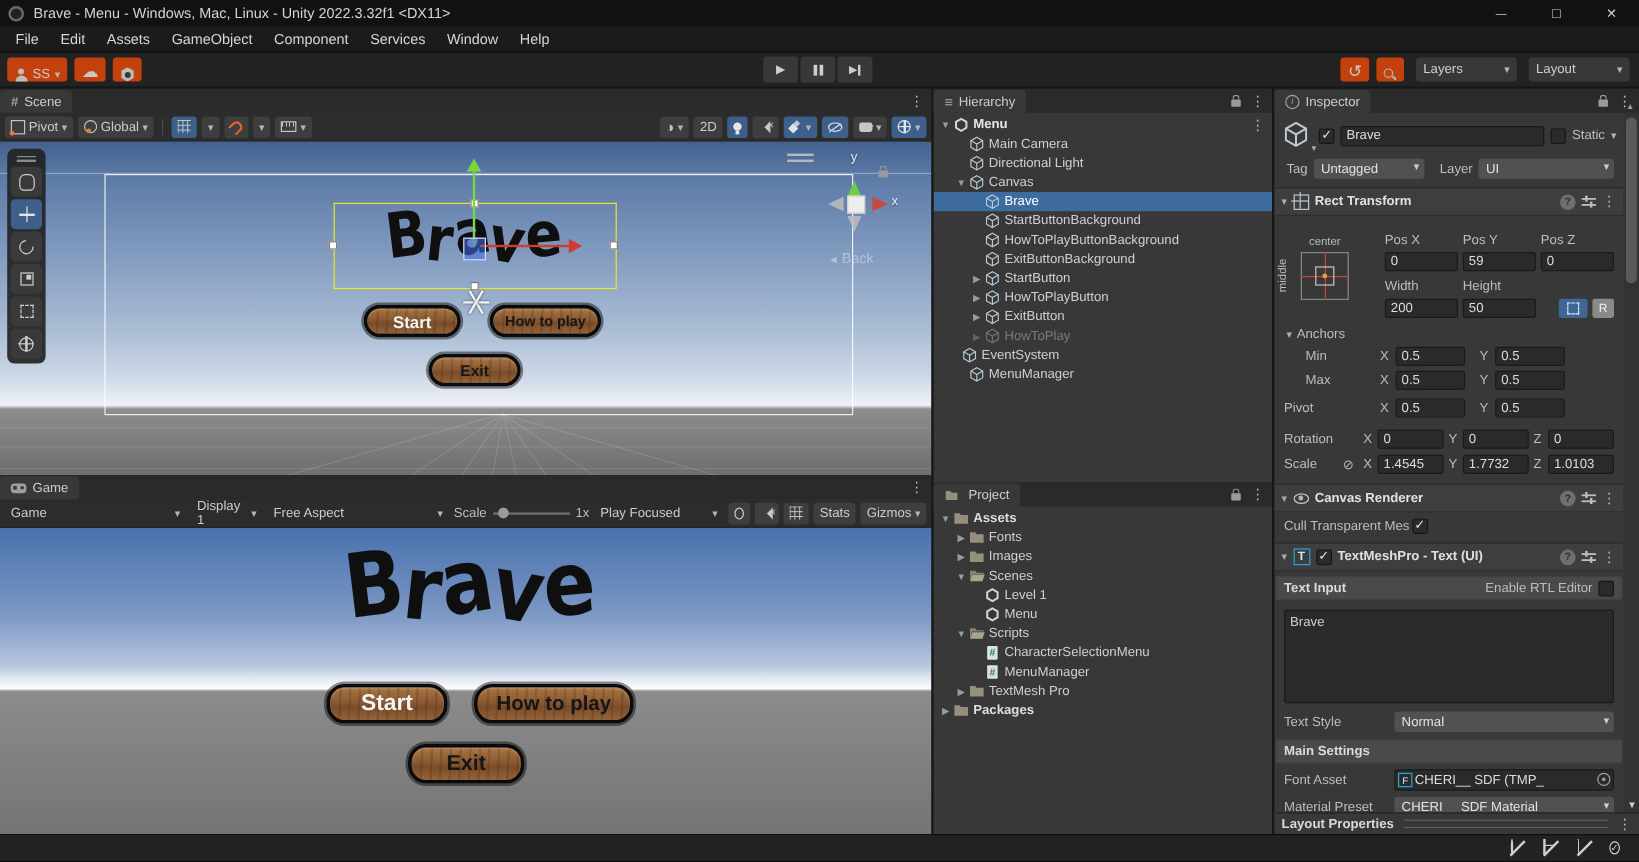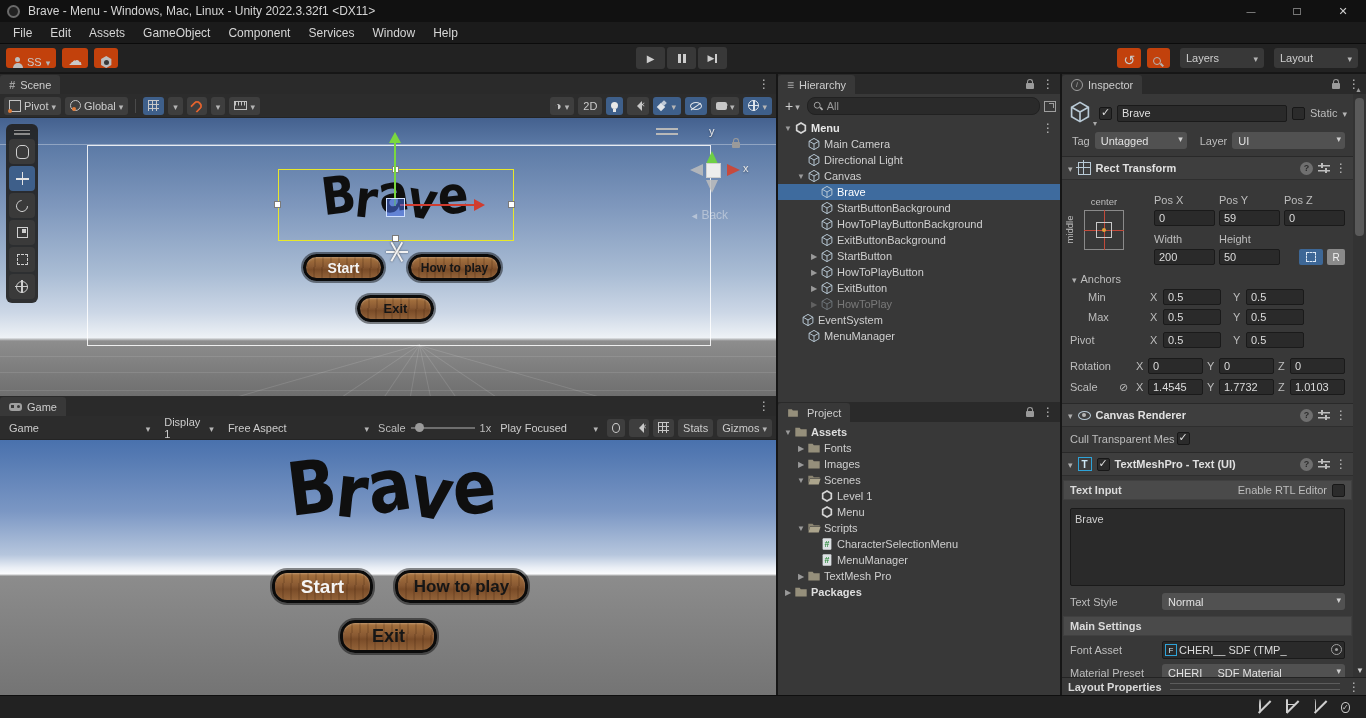--- a/index.html
+++ b/index.html
@@ -550,30 +550,20 @@
   <div class="panel" style="left:778px;top:74px;width:282px;height:328px;">
     <div class="tabbar">
       <div class="tab">
         <i class="i-burger"></i>
         <span>Hierarchy</span>
       </div>
       <div class="tab-spacer"></div>
       <span class="i-lock"></span>
       <span class="i-kebab"></span>
     </div>
-    <div class="subbar" style="background:#383838;border-bottom:none;">
-      <span class="plusbox">
-          <span class="caret"></span>
-        </span>
-      <div class="searchfield">
-        <span class="i-mag" style="transform:scale(.85);"></span>
-        <span>All</span>
-      </div>
-      <span class="i-openwin"></span>
-    </div>
     <div class="tree" id="hierarchy-tree">
         <div class="trow header" style="padding-left: 4px;">
           <span class="arw">▼</span>
           <span class="t-ic">
             <svg viewBox="0 0 16 16">
               <path fill="#d6d6d6" d="M8 1.2 13.9 4.6v6.8L8 14.8 2.1 11.4V4.6Z M8 3.4 4 5.7v4.6L8 12.6l4-2.3V5.7Z"></path>
             </svg>
           </span>
           <span class="lbl">Menu</span>
           <span style="flex: 1 1 0%;"></span>

